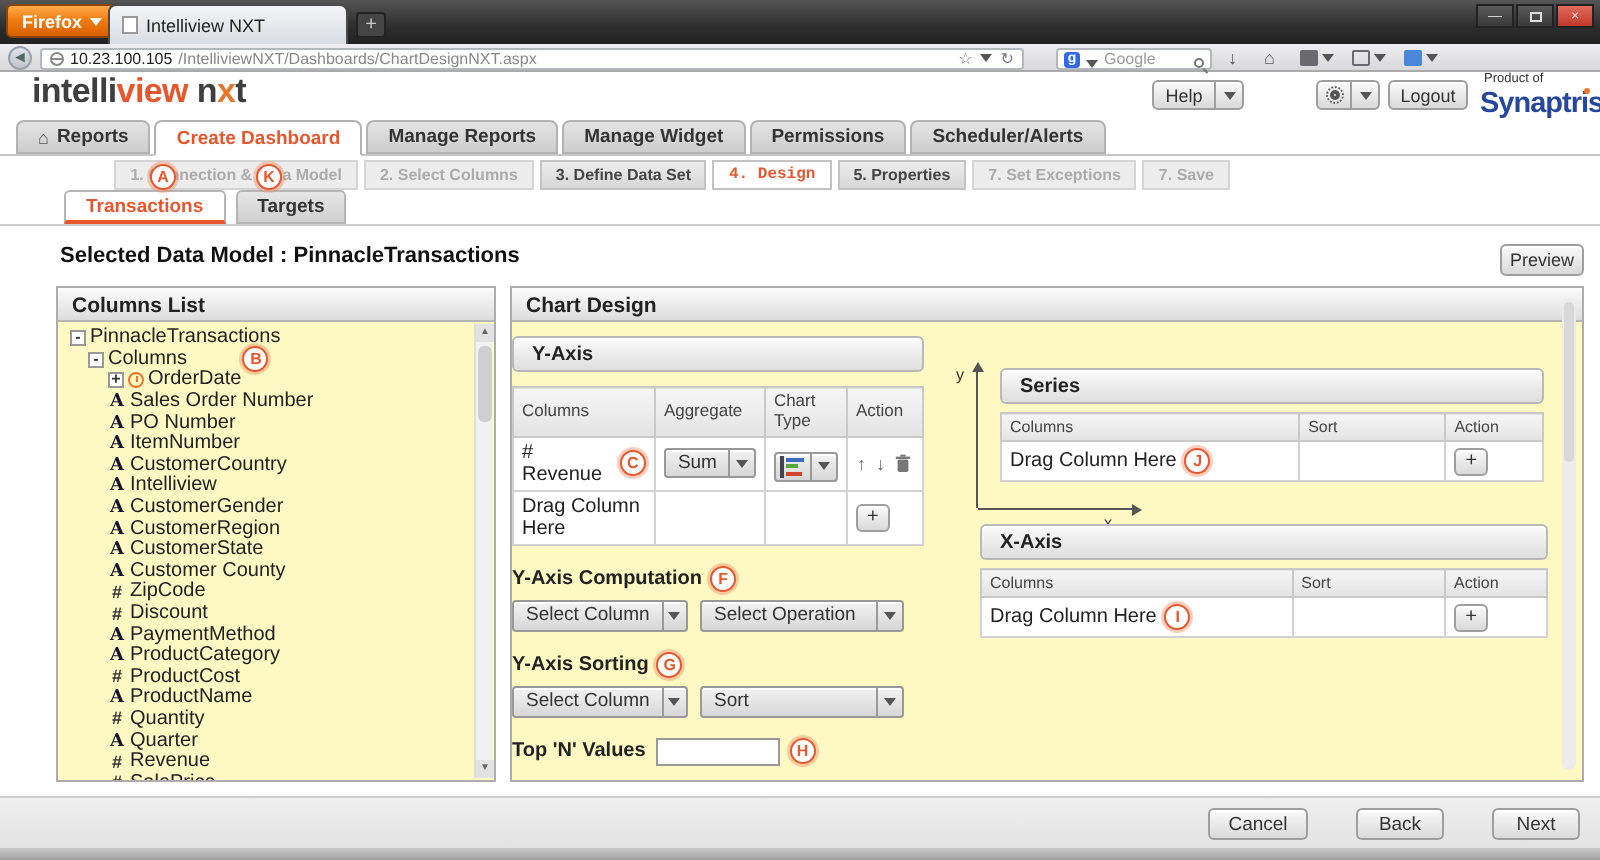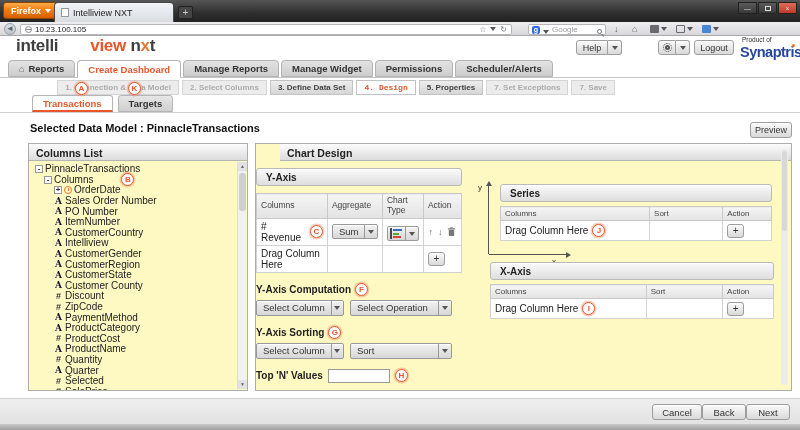--- a/index.html
+++ b/index.html
@@ -54,21 +54,21 @@
   .mag::after { content:""; position:absolute; left:4px; top:4px; width:3px; height:1.2px;
                 background:#777; transform:rotate(45deg); transform-origin:0 0; }
   .nav-ic { position:absolute; top:2px; color:#5c5c60; font-size:9px; line-height:10px; }
   .ic-sq { width:9px; height:8px; background:#6a6a6e; border-radius:1px; display:inline-block; }
   .ic-sq.outline { background:transparent; border:1.5px solid #6a6a6e; }
   .ic-sq.blue { background:#4a86d8; }
   .ic-group { position:absolute; top:3px; display:flex; align-items:center; gap:2px; }
 
   
   #logo { position:absolute; left:16px; top:36px; font-size:17px; font-weight:bold; letter-spacing:-0.3px; }
-  #logo .p1 { color:#3f3f3f; } #logo .p2 { color:#e8562d;padding-left:32px; }
+  #logo .p1 { color:#3f3f3f; } #logo .p2 { color:#e8562d; }
   #logo .pn, #logo .pt { color:#3f3f3f; } #logo .px { color:#e8762d; }
   .gbtn { display:inline-flex; align-items:center; justify-content:center; height:15px;
           background:linear-gradient(#fafafa,#d9d9d9); border:1px solid #9e9e9e; border-radius:3px;
           font-size:9px; color:#333; box-shadow:inset 0 1px 0 #fff; }
   .btn-seg { display:inline-flex; }
   .btn-seg .gbtn:first-child { border-radius:3px 0 0 3px; }
   .btn-seg .gbtn:last-child { border-radius:0 3px 3px 0; border-left:none; width:14px; }
   #help-group { position:absolute; left:576px; top:40px; }
   #gear-group { position:absolute; left:658px; top:40px; }
   #logout-btn { position:absolute; left:694px; top:40px; width:40px; }
@@ -116,21 +116,21 @@
 
   
   #model-line { position:absolute; left:30px; top:122px; font-size:11px; font-weight:bold; color:#111; }
   #preview-btn { position:absolute; left:750px; top:122px; width:42px; height:16px; }
 
   
   .panel { position:absolute; border:1px solid #adadad; background:#fef9c3; }
   .panel-hd { height:17px; background:linear-gradient(#fcfcfc,#dcdcdc); border-bottom:1px solid #b5b5b5;
               font-size:10.5px; font-weight:bold; color:#222; padding:3px 7px; }
   #columns-panel { left:28px; top:143px; width:220px; height:248px; }
-  #chart-panel  { left:255px; top:143px; width:537px; height:248px;padding-left:24px; }
+  #chart-panel  { left:255px; top:143px; width:537px; height:248px; }
 
   
   #tree { position:absolute; left:0; top:17px; right:10px; bottom:0; overflow:hidden; padding:3px 0 0 3px; }
   .trow { height:10.6px; display:flex; align-items:center; gap:2px; font-size:10px; color:#222; white-space:nowrap; }
   .trow .lbl { line-height:10px; }
   .exp { width:8px; height:8px; flex:0 0 auto; border:1px solid #999; background:#fff; color:#333;
          font-size:8px; line-height:5.5px; text-align:center; font-weight:bold; }
   .ti { width:9px; flex:0 0 auto; text-align:center; font-size:9px; line-height:9px; }
   .ti.string::before { content:"A"; font-family:"DejaVu Serif",serif; font-weight:bold; color:#14142e; }
   .ti.number::before { content:"#"; font-weight:bold; color:#333; }
@@ -199,21 +199,21 @@
   #series-panel { left:244px; top:40px; width:272px; }
   #xaxis-panel  { left:234px; top:118px; width:284px; }
   #cd-scroll { position:absolute; right:3px; top:5px; bottom:5px; width:7px; background:#ececec;
                border-radius:4px; }
   #cd-scroll .thumb { position:absolute; left:1px; top:2px; width:5px; height:80px;
                       background:#d8d8d8; border-radius:3px; }
 
   
   #footer { position:absolute; left:0; top:398px; width:800px; height:26px;
             background:linear-gradient(#efefef,#e2e2e2); border-top:1px solid #cfcfcf; }
-  #footer-btns { position:absolute; right:10px; top:5px; display:flex; gap:0; }
+  #footer-btns { position:absolute; right:10px; top:5px; display:flex; gap:24px; }
   #footer-btns .gbtn { height:16px; font-size:9.5px; }
   #btn-cancel { width:50px; } #btn-back { width:44px; } #btn-next { width:44px; }
   #bottom-strip { position:absolute; left:0; top:424px; width:800px; height:6px;
                   background:linear-gradient(#c9c9c9,#9f9f9f); }
 
   .trashsvg { display:inline-block; }
 </style>
 </head>
 <body>
 
@@ -236,20 +236,21 @@
         </span>
       <span class="close">×</span>
     </div>
   </div>
 
   <div id="navbar">
     <div id="back-btn">◄</div>
     <div id="urlbox">
       <span class="globe"></span>
       <span id="url-domain">10.23.100.105</span>
+        <span id="url-path">/IntelliviewNXT/Dashboards/ChartDesignNXT.aspx</span>
       <span class="right-ics">
         <span>☆</span>
         <span class="caret"></span>
         <span>↻</span>
       </span>
     </div>
     <div id="searchbox">
       <span class="gicon">g</span>
       <span class="caret"></span>
       <span>Google</span>
@@ -430,27 +431,27 @@
 
           <div class="trow t-item string">
 
             <span class="ti string"></span>
             <span class="lbl">Customer County</span>
           </div>
 
           <div class="trow t-item number">
 
             <span class="ti number"></span>
+            <span class="lbl">ZipCode</span>
+          </div>
+
+          <div class="trow t-item number">
+
+            <span class="ti number"></span>
             <span class="lbl">Discount</span>
-          </div>
-
-          <div class="trow t-item number">
-
-            <span class="ti number"></span>
-            <span class="lbl">ZipCode</span>
           </div>
 
           <div class="trow t-item string">
 
             <span class="ti string"></span>
             <span class="lbl">PaymentMethod</span>
           </div>
 
           <div class="trow t-item string">
 
@@ -478,21 +479,21 @@
 
           <div class="trow t-item string">
 
             <span class="ti string"></span>
             <span class="lbl">Quarter</span>
           </div>
 
           <div class="trow t-item number">
 
             <span class="ti number"></span>
-            <span class="lbl">Selected</span>
+            <span class="lbl">Revenue</span>
           </div>
 
           <div class="trow t-item number">
 
             <span class="ti number"></span>
             <span class="lbl">SalePrice</span>
           </div>
         </div>
     </div>
     <div id="tree-scroll">

